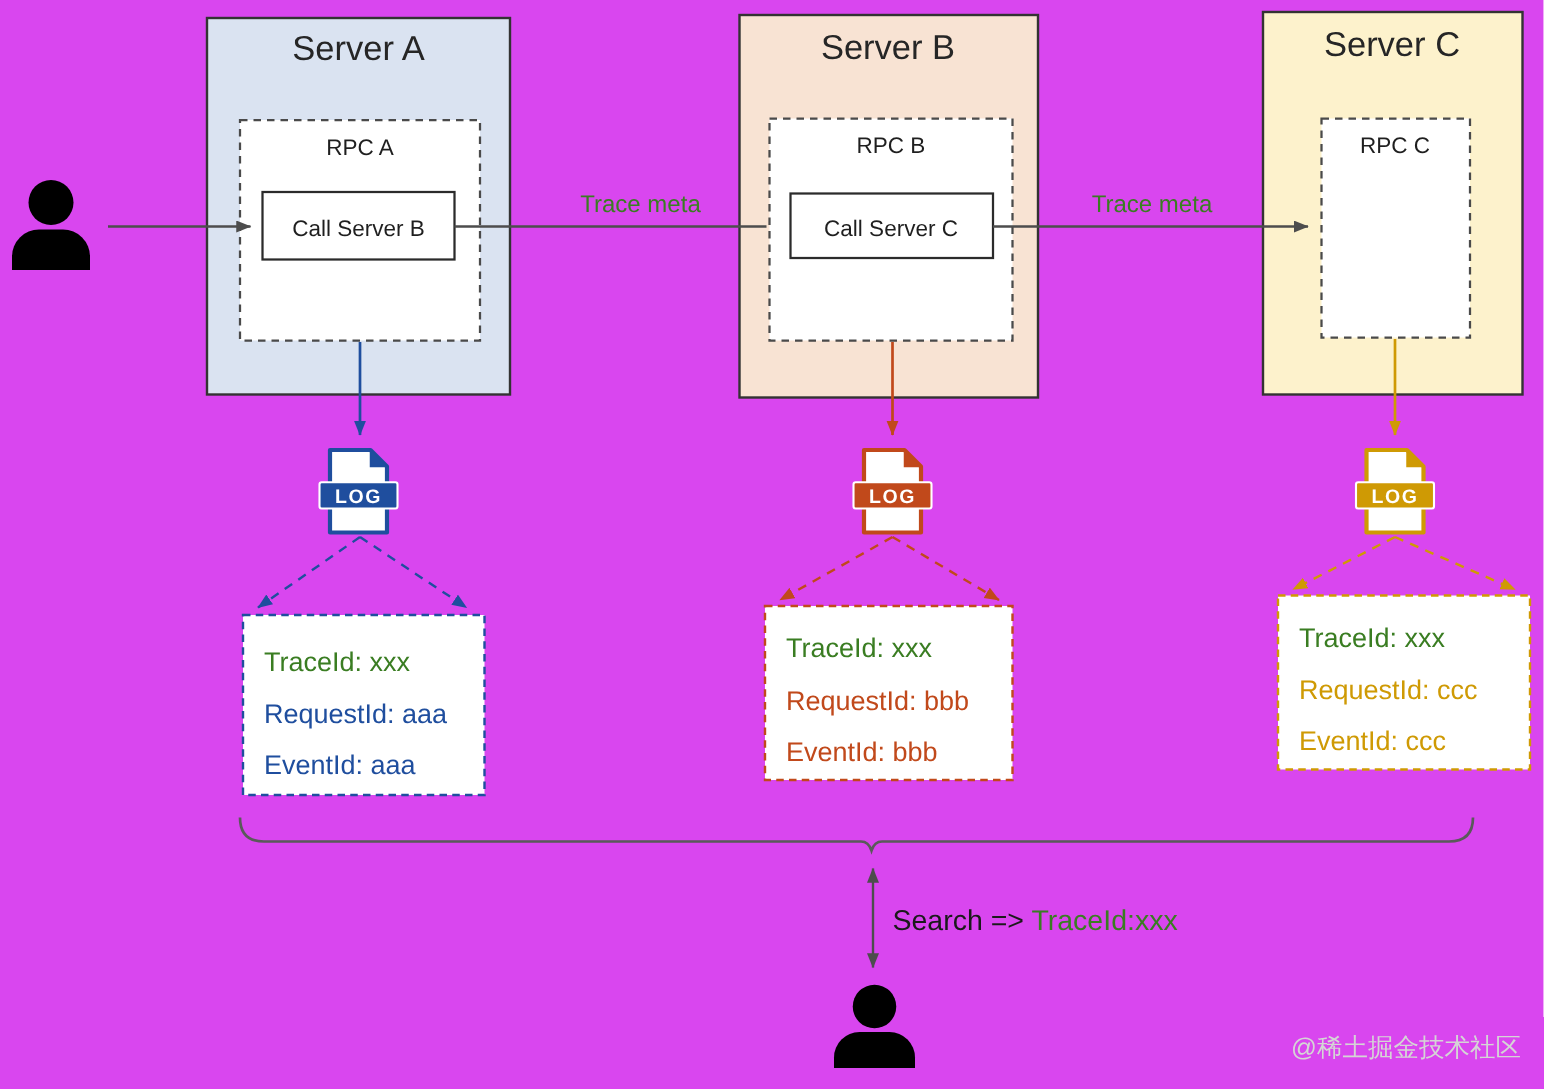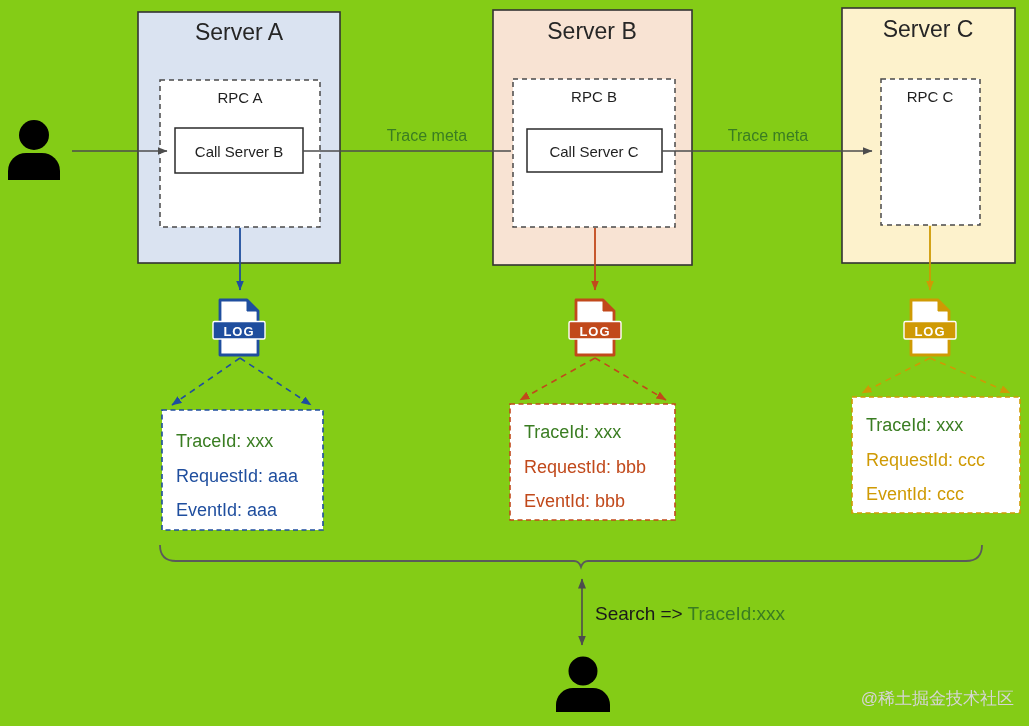--- a/index.html
+++ b/index.html
@@ -1,16 +1,16 @@
 <!DOCTYPE html>
 <html><head>
 <meta charset="utf-8">
 <style>
   html,body{margin:0;padding:0;background:#ffffff;}
-  .canvas-wrap{width:1029px;height:726px;position:relative;background:#84cc16;overflow:hidden;}
+  .canvas-wrap{width:1029px;height:726px;position:relative;background:#d946ef;overflow:hidden;}
   svg{display:block;}
   text{font-family:"Liberation Sans","DejaVu Sans",sans-serif;}
   .t-title{font-size:23px;}
   .t-small{font-size:15px;}
   .t-meta{font-size:16px;}
   .t-trace{font-size:18px;}
   .t-search{font-size:19px;}
   .t-log{font-size:13px;font-weight:bold;letter-spacing:1px;}
   .t-水{font-size:17px;}
 </style>

